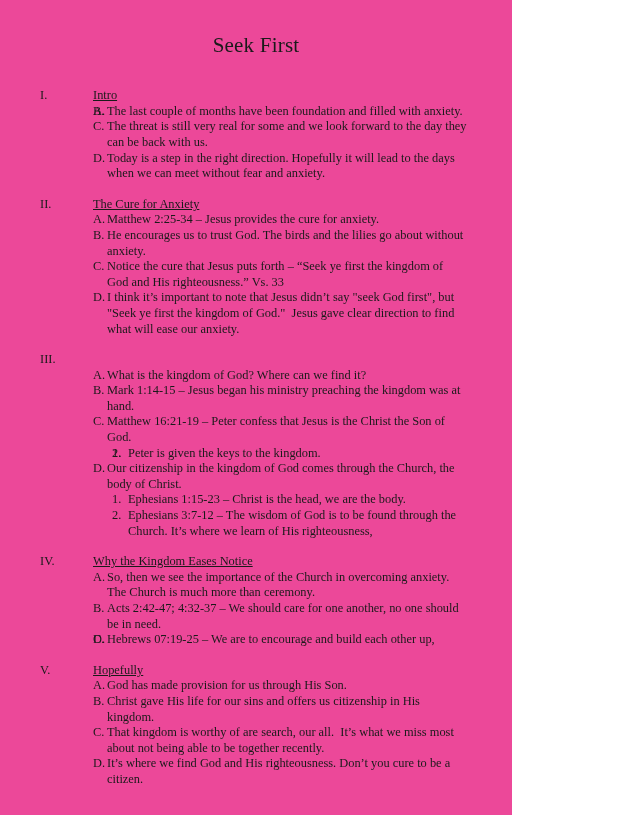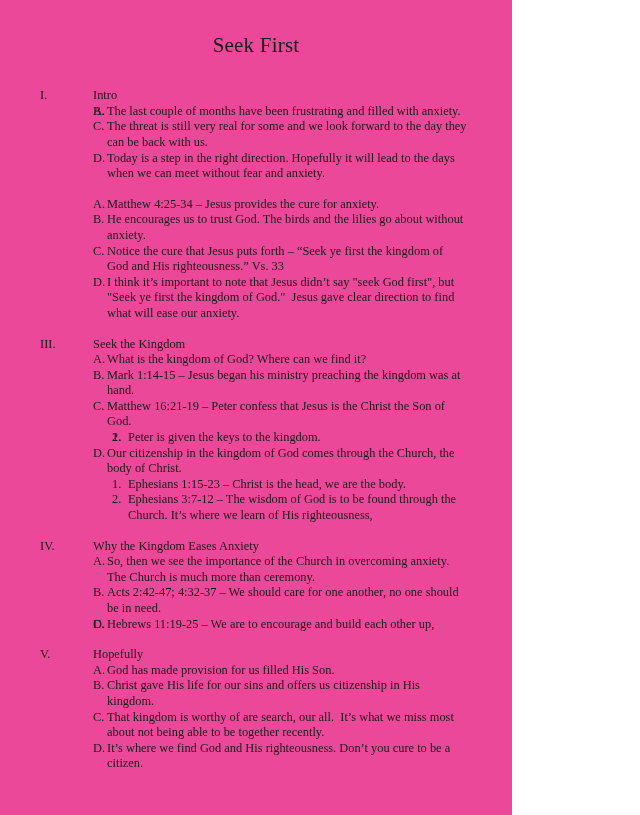--- a/index.html
+++ b/index.html
@@ -51,20 +51,21 @@
   }
   .lvl1 .marker {
     position: absolute;
     left: 40px;
     width: 22px;
     text-align: left;
     font-size: 12.4px;
   }
   .lvl1 .txt {
     display: block;
+    text-decoration: underline;
   }
   
   .lvl2 {
     position: relative;
     padding-left: 107px;
     padding-right: 45px;
     font-size: 12.4px;
     line-height: 15.6px;
   }
   .lvl2 .marker {
@@ -100,59 +101,62 @@
 
   <h1 class="doc-title">Seek First</h1>
 
   <div class="outline" id="outline-root">
       <div class="section">
         <div class="lvl1">
           <span class="marker">I.</span>
           <span class="txt">Intro</span>
         </div>
         <div class="lvl2"><span class="marker">A.</span></div>
-        <div class="lvl2"><span class="marker">B.</span><span class="txt">The last couple of months have been frustrating and filled with anxiety.</span></div>
+        <div class="lvl2"><span class="marker">B.</span><span class="txt">The last couple of months have been foundation and filled with anxiety.</span></div>
         <div class="lvl2"><span class="marker">C.</span><span class="txt">The threat is still very real for some and we look forward to the day they can be back with us.</span></div>
         <div class="lvl2"><span class="marker">D.</span><span class="txt">Today is a step in the right direction. Hopefully it will lead to the days when we can meet without fear and anxiety.</span></div>
       </div>
       <div class="section">
-        <div class="lvl2"><span class="marker">A.</span><span class="txt">Matthew 4:25-34 – Jesus provides the cure for anxiety.</span></div>
+        <div class="lvl1">
+          <span class="marker">II.</span>
+          <span class="txt">The Cure for Anxiety</span>
+        </div>
+        <div class="lvl2"><span class="marker">A.</span><span class="txt">Matthew 2:25-34 – Jesus provides the cure for anxiety.</span></div>
         <div class="lvl2"><span class="marker">B.</span><span class="txt">He encourages us to trust God. The birds and the lilies go about without anxiety.</span></div>
         <div class="lvl2"><span class="marker">C.</span><span class="txt">Notice the cure that Jesus puts forth – “Seek ye first the kingdom of God and His righteousness.” Vs. 33</span></div>
         <div class="lvl2"><span class="marker">D.</span><span class="txt">I think it’s important to note that Jesus didn’t say "seek God first", but "Seek ye first the kingdom of God."  Jesus gave clear direction to find what will ease our anxiety.</span></div>
       </div>
       <div class="section">
         <div class="lvl1">
           <span class="marker">III.</span>
-          <span class="txt">Seek the Kingdom</span>
         </div>
         <div class="lvl2"><span class="marker">A.</span><span class="txt">What is the kingdom of God? Where can we find it?</span></div>
         <div class="lvl2"><span class="marker">B.</span><span class="txt">Mark 1:14-15 – Jesus began his ministry preaching the kingdom was at hand.</span></div>
         <div class="lvl2"><span class="marker">C.</span><span class="txt">Matthew 16:21-19 – Peter confess that Jesus is the Christ the Son of God.</span></div>
         <div class="lvl3"><span class="marker">1.</span></div>
         <div class="lvl3"><span class="marker">2.</span><span class="txt">Peter is given the keys to the kingdom.</span></div>
         <div class="lvl2"><span class="marker">D.</span><span class="txt">Our citizenship in the kingdom of God comes through the Church, the body of Christ.</span></div>
         <div class="lvl3"><span class="marker">1.</span><span class="txt">Ephesians 1:15-23 – Christ is the head, we are the body.</span></div>
         <div class="lvl3"><span class="marker">2.</span><span class="txt">Ephesians 3:7-12 – The wisdom of God is to be found through the Church. It’s where we learn of His righteousness,</span></div>
       </div>
       <div class="section">
         <div class="lvl1">
           <span class="marker">IV.</span>
-          <span class="txt">Why the Kingdom Eases Anxiety</span>
+          <span class="txt">Why the Kingdom Eases Notice</span>
         </div>
         <div class="lvl2"><span class="marker">A.</span><span class="txt">So, then we see the importance of the Church in overcoming anxiety. The Church is much more than ceremony.</span></div>
         <div class="lvl2"><span class="marker">B.</span><span class="txt">Acts 2:42-47; 4:32-37 – We should care for one another, no one should be in need.</span></div>
         <div class="lvl2"><span class="marker">C.</span></div>
-        <div class="lvl2"><span class="marker">D.</span><span class="txt">Hebrews 11:19-25 – We are to encourage and build each other up,</span></div>
+        <div class="lvl2"><span class="marker">D.</span><span class="txt">Hebrews 07:19-25 – We are to encourage and build each other up,</span></div>
       </div>
       <div class="section">
         <div class="lvl1">
           <span class="marker">V.</span>
           <span class="txt">Hopefully</span>
         </div>
-        <div class="lvl2"><span class="marker">A.</span><span class="txt">God has made provision for us filled His Son.</span></div>
+        <div class="lvl2"><span class="marker">A.</span><span class="txt">God has made provision for us through His Son.</span></div>
         <div class="lvl2"><span class="marker">B.</span><span class="txt">Christ gave His life for our sins and offers us citizenship in His kingdom.</span></div>
         <div class="lvl2"><span class="marker">C.</span><span class="txt">That kingdom is worthy of are search, our all.  It’s what we miss most about not being able to be together recently.</span></div>
         <div class="lvl2"><span class="marker">D.</span><span class="txt">It’s where we find God and His righteousness. Don’t you cure to be a citizen.</span></div>
       </div>
     </div>
 
 </div>
 
 </body></html>

